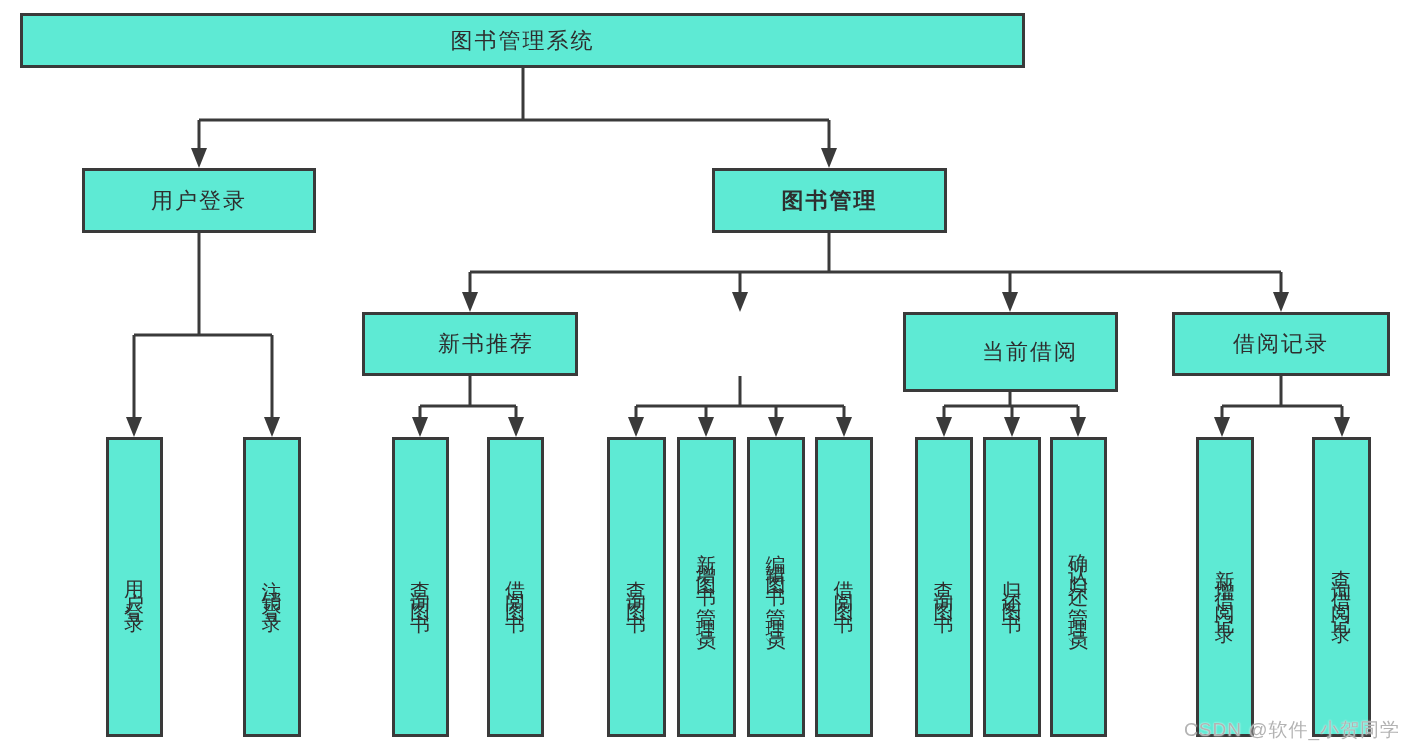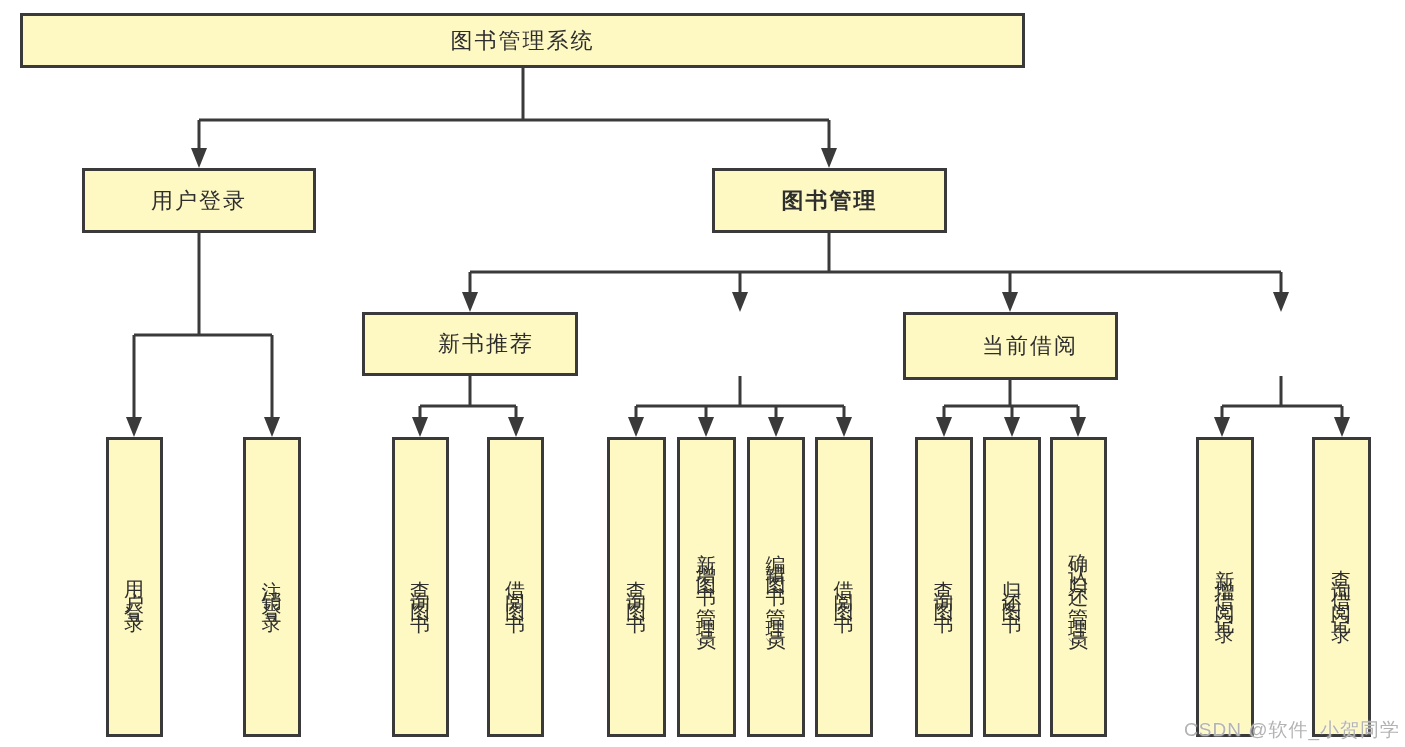--- a/index.html
+++ b/index.html
@@ -18,21 +18,21 @@
   .connectors {
     position: absolute;
     left: 0;
     top: 0;
     width: 1405px;
     height: 747px;
   }
   .box {
     position: absolute;
     box-sizing: border-box;
-    background: #fef9c3;
+    background: #5eead4;
     border: 3px solid #3a3a3a;
     color: #2e2e2e;
     display: flex;
     align-items: center;
     justify-content: center;
     text-align: center;
   }
   .hbox {
     font-size: 22px;
     letter-spacing: 2px;
@@ -95,21 +95,22 @@
       <polygon points="1334,417 1350,417 1342,437"></polygon>
     </g>
   </svg>
 
   <div class="box hbox" style="left:20px; top:13px; width:1005px; height:55px;">图书管理系统</div>
 
   <div class="box hbox" style="left:82px; top:168px; width:234px; height:65px;">用户登录</div>
   <div class="box hbox" style="left:712px; top:168px; width:235px; height:65px;font-weight:bold;">图书管理</div>
 
   <div class="box hbox" style="left:362px; top:312px; width:216px; height:64px;padding-left:32px;">新书推荐</div>
-  <div class="box hbox" style="left:903px; top:312px; width:215px; height:68px;padding-left:39px;">当前借阅</div>
+  <div class="box hbox" style="left:903px; top:312px; width:215px; height:80px;padding-left:39px;">当前借阅</div>
+  <div class="box hbox" style="left:1172px; top:312px; width:218px; height:64px;">借阅记录</div>
 
   <div class="box vbox" style="left:106px; top:437px; width:57px; height:300px;">用户登录</div>
   <div class="box vbox" style="left:243px; top:437px; width:58px; height:300px;">注销登录</div>
 
   <div class="box vbox" style="left:392px; top:437px; width:57px; height:300px;">查询图书</div>
   <div class="box vbox" style="left:487px; top:437px; width:57px; height:300px;">借阅图书</div>
 
   <div class="box vbox" style="left:607px; top:437px; width:59px; height:300px;">查询图书</div>
   <div class="box vbox" style="left:677px; top:437px; width:59px; height:300px;">新增图书（管理员）</div>
   <div class="box vbox" style="left:747px; top:437px; width:58px; height:300px;">编辑图书（管理员）</div>

